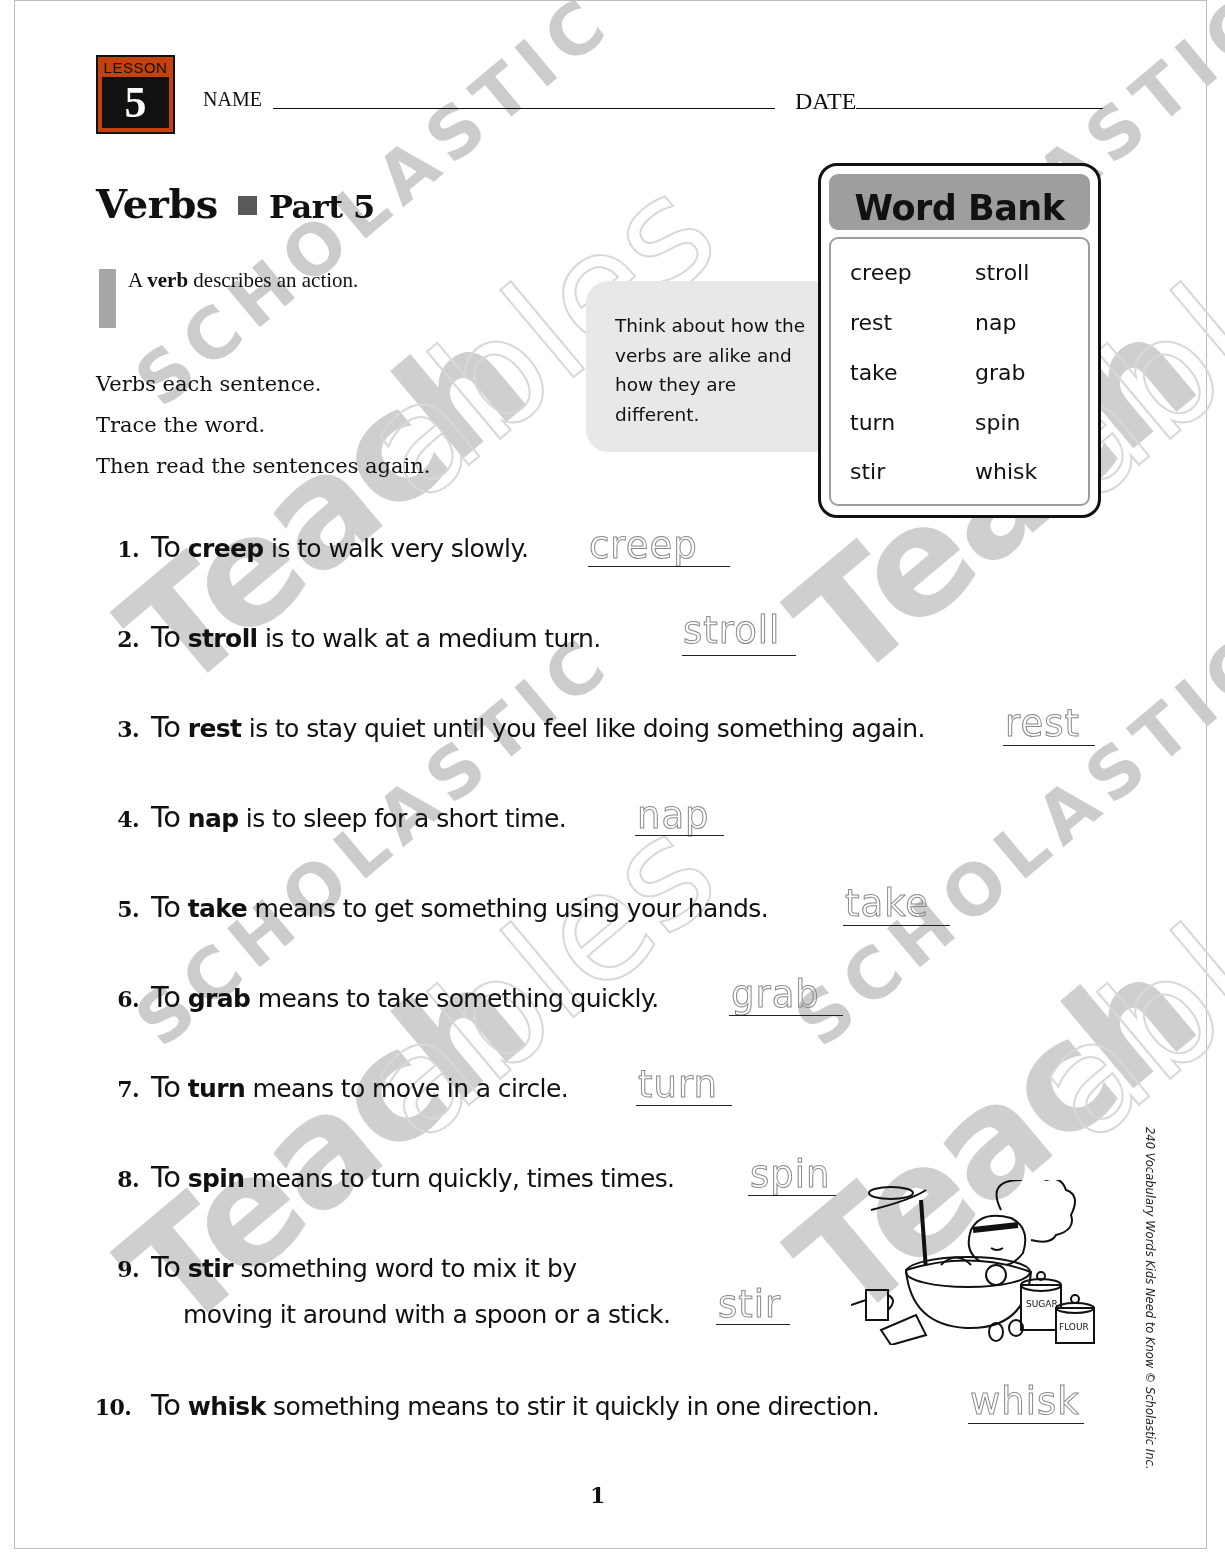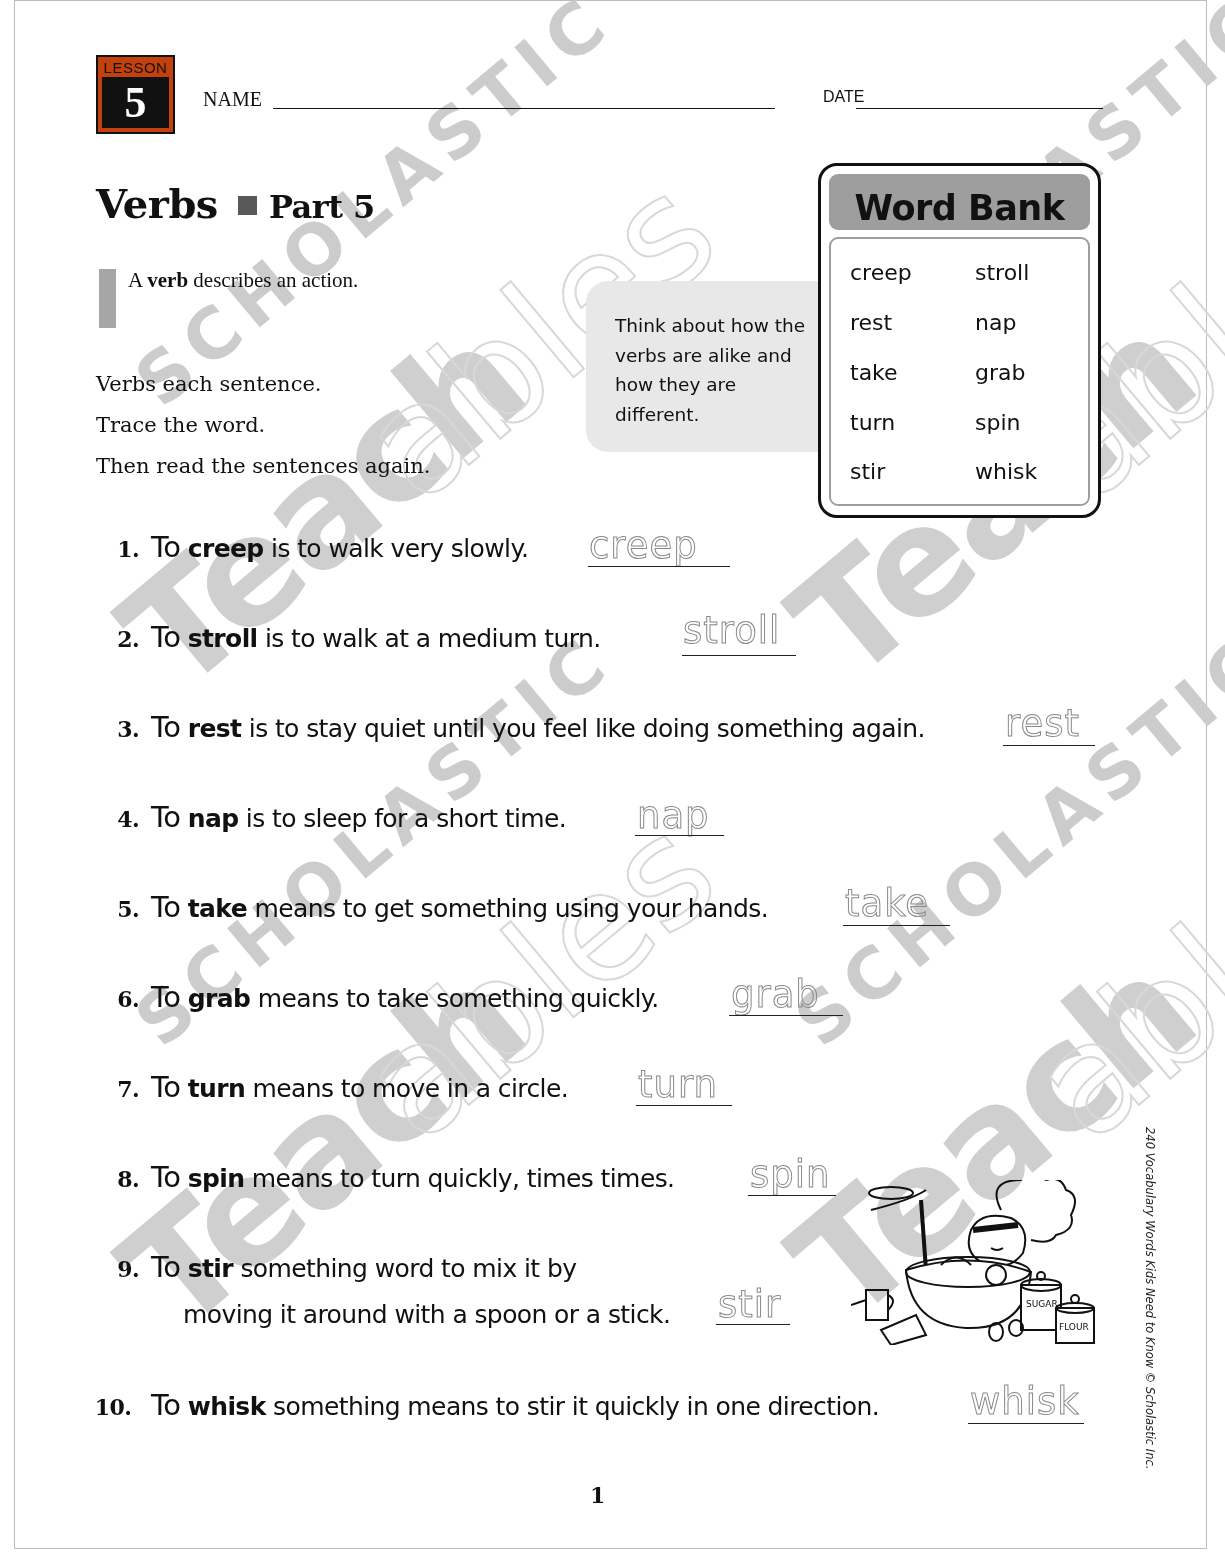--- a/index.html
+++ b/index.html
@@ -14,21 +14,21 @@
   .wm-teach { font-size:150px; transform:rotate(-40deg); transform-origin:left top; color:#cfcfcf; letter-spacing:-4px; }
   .wm-sch { font-size:70px; transform:rotate(-40deg); transform-origin:left top; color:#cccccc; letter-spacing:10px; }
   .wm-ables { font-size:150px; font-weight:normal; transform:rotate(-40deg); transform-origin:left top; color:transparent; -webkit-text-stroke:2px #d8d8d8; }
 
   .lesson-badge { position:absolute; left:96px; top:55px; width:79px; height:79px; border:2px solid #111; box-sizing:border-box; background:#c2410c; }
   .lesson-badge .lbl { position:absolute; left:0; right:0; top:2px; text-align:center; font-family:"Liberation Sans", sans-serif; font-size:15px; letter-spacing:0.5px; }
   .lesson-badge .num { position:absolute; left:4px; right:4px; top:20px; bottom:4px; background:#111; color:#fff; font-family:"Liberation Serif", serif; font-weight:bold; font-size:44px; line-height:51px; text-align:center; }
 
   .name-row { position:absolute; left:203px; top:88px; font-family:"Liberation Serif", serif; font-size:20px; }
   .name-line { position:absolute; left:273px; top:108px; width:502px; border-bottom:1.5px solid #111; }
-  .date-row { position:absolute; left:795px; top:88px; font-family:Liberation Sans, sans-serif; font-size:16px;margin-left:28px; }
+  .date-row { position:absolute; left:795px; top:88px; font-family:Liberation Serif, serif; font-size:24px; }
   .date-line { position:absolute; left:856px; top:108px; width:247px; border-bottom:1.5px solid #111; }
 
   .title { position:absolute; left:96px; top:180px; font-family:"DejaVu Serif", serif; font-weight:bold; font-size:40px; letter-spacing:-0.5px; }
   .title .sq { display:inline-block; width:19px; height:19px; background:#595959; margin:0 12px 0 20px; vertical-align:middle; position:relative; top:-3px; }
   .title .part { font-size:32px; }
 
   .def-bar { position:absolute; left:99px; top:269px; width:17px; height:59px; background:#a6a6a6; }
   .def-text { position:absolute; left:128px; top:268px; font-family:Liberation Serif, serif; font-size:21px; }
   .def-text b { font-weight:bold; }
 

